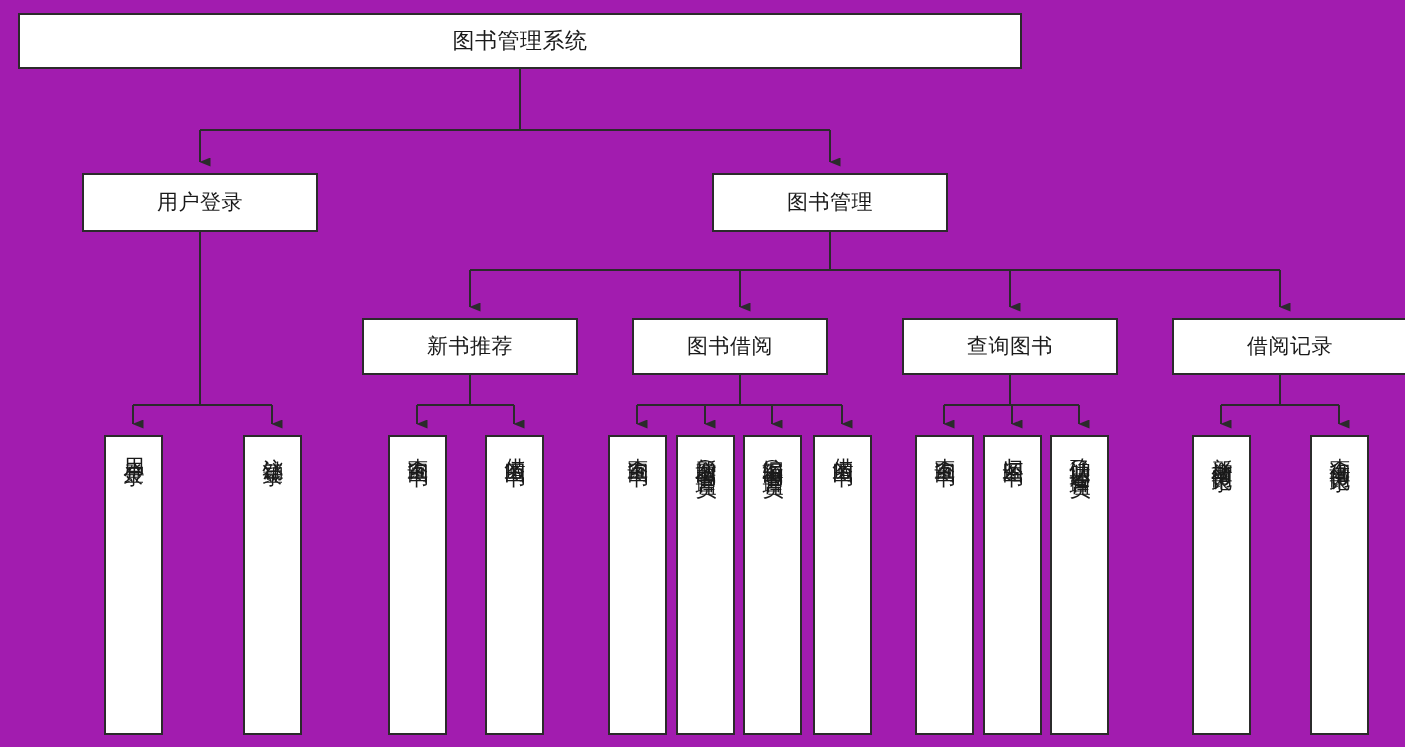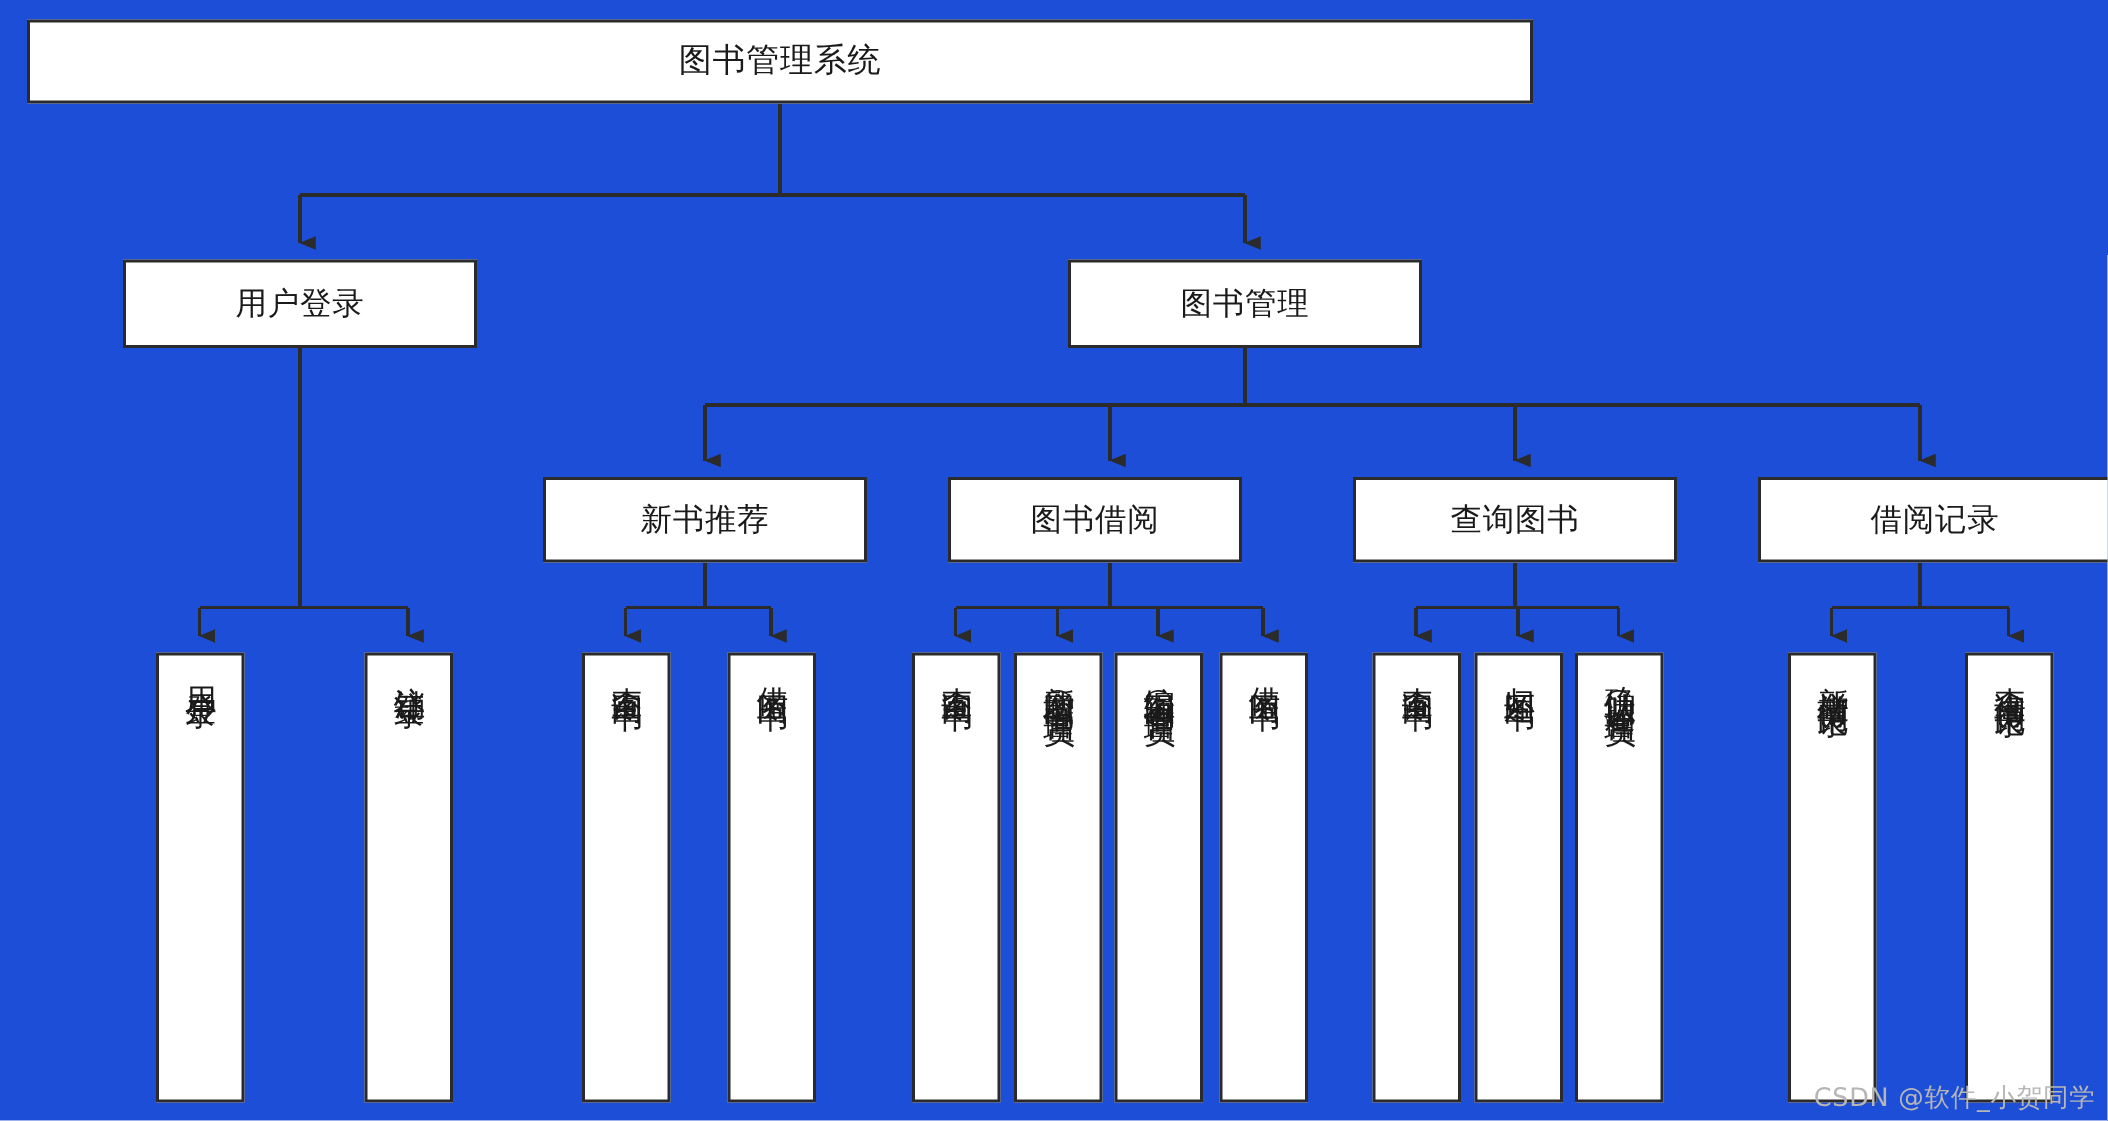--- a/index.html
+++ b/index.html
@@ -10,21 +10,21 @@
   body {
     width: 1405px;
     height: 747px;
     font-family: "DejaVu Sans", "Liberation Sans", sans-serif;
     overflow: hidden;
   }
   #diagram-root {
     position: relative;
     width: 1405px;
     height: 747px;
-    background: #1d4ed8;
+    background: #a21caf;
   }
   svg.edges {
     position: absolute;
     left: 0;
     top: 0;
     width: 1405px;
     height: 747px;
     pointer-events: none;
   }
   .node {
@@ -190,15 +190,14 @@
     <span class="node-label">确认归还（管理员）</span>
   </div>
 
   <div class="node vertical" style="left:1192px;top:435px;width:59px;height:300px;">
     <span class="node-label">新增借阅记录</span>
   </div>
   <div class="node vertical" style="left:1310px;top:435px;width:59px;height:300px;">
     <span class="node-label">查询借阅记录</span>
   </div>
 
-  <div class="watermark">CSDN @软件_小贺同学</div>
 
 </div>
 
 </body></html>

